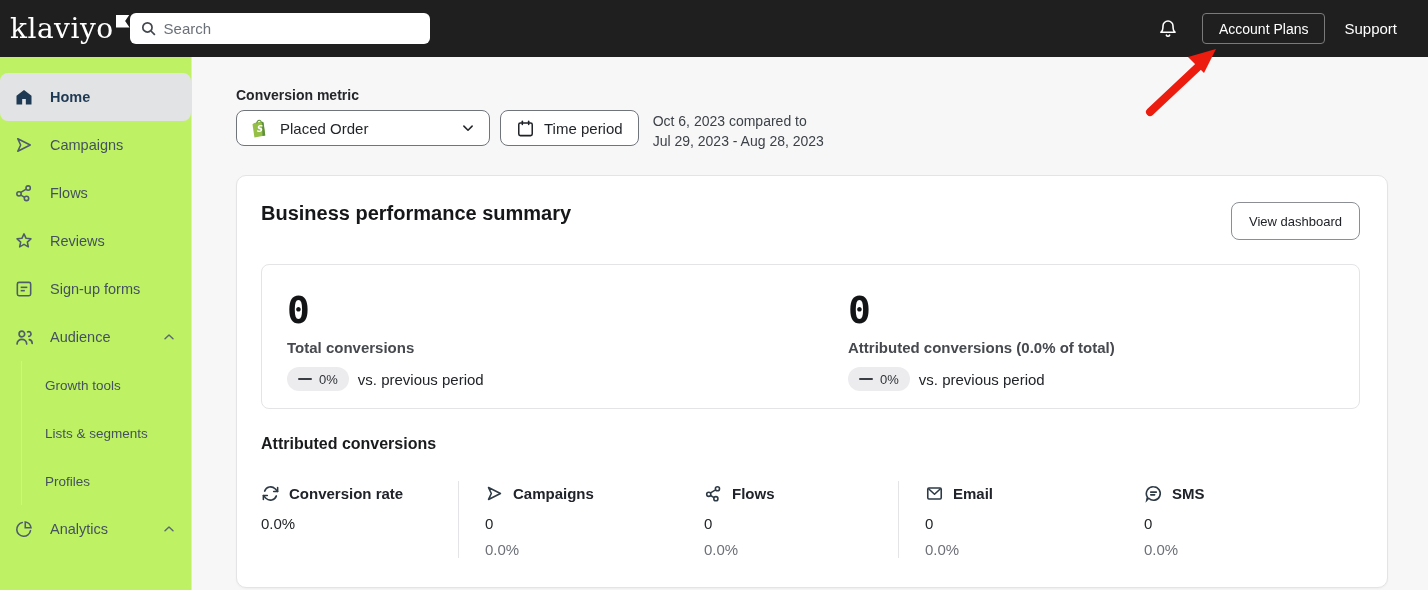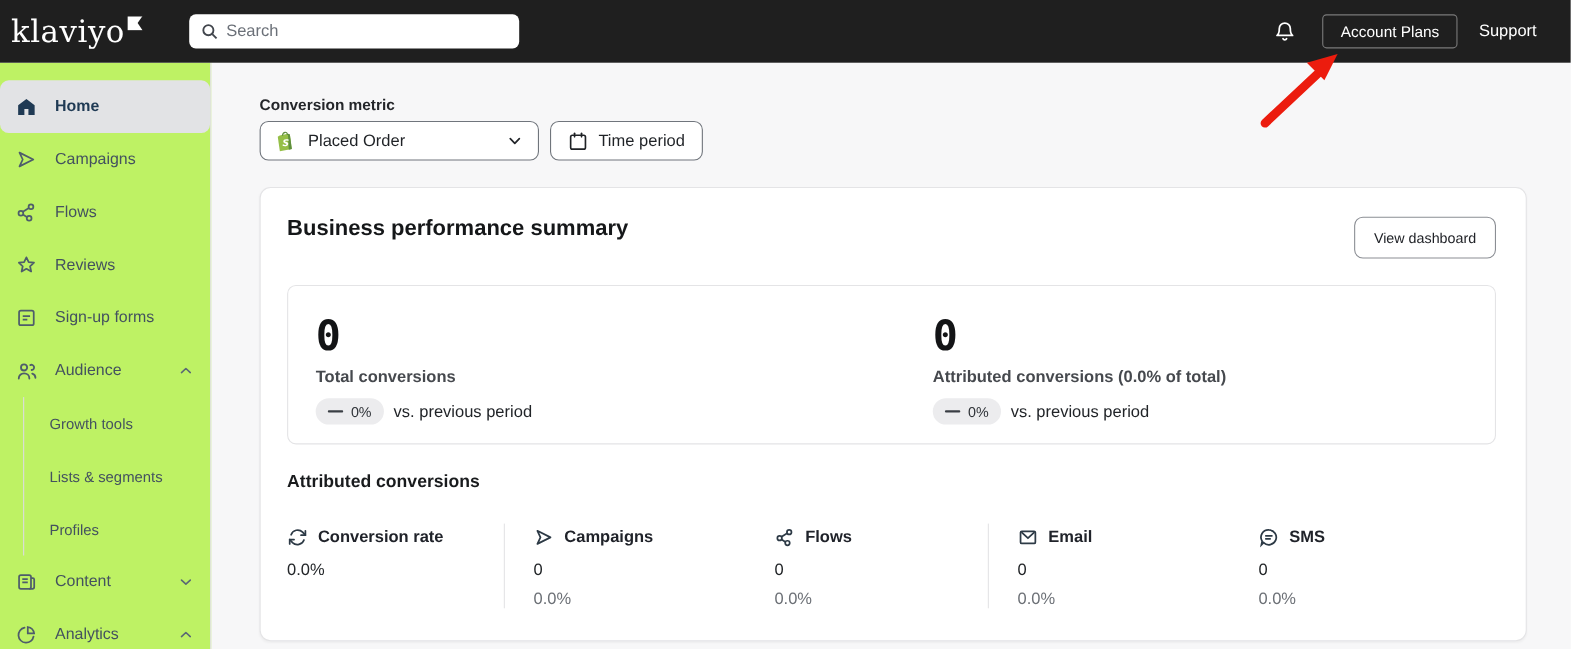--- a/index.html
+++ b/index.html
@@ -6,21 +6,21 @@
   html,body { width:1428px; height:590px; overflow:hidden; }
   body { font-family:"Liberation Sans", sans-serif; background:#f7f7f8; position:relative; }
 
   
   .topbar { position:absolute; top:0; left:0; width:1428px; height:57px; background:#1f1f1f;
             display:flex; align-items:center; z-index:5; }
   .logo-wrap { display:flex; align-items:flex-start; margin-left:10px; }
   .logo-text { font-family:"DejaVu Serif", serif; color:#fff; font-size:28px; line-height:34px; letter-spacing:.5px; }
   .logo-flag { width:14px; height:13px; background:#fff; margin-left:2px; margin-top:3px;
                clip-path:polygon(0 0,100% 0,68% 50%,100% 100%,0 100%); }
-  .search-wrap { position:relative; margin-left:42px; }
+  .search-wrap { position:relative; }
   .search-wrap svg { position:absolute; left:10px; top:7px; }
   .search-input { width:300px; height:31px; border:none; border-radius:6px; background:#fff;
                   padding:0 10px 0 34px; font-size:15px; color:#202225; outline:none;
                   font-family:"Liberation Sans", sans-serif; }
   .search-input::placeholder { color:#6b7078; }
   .topbar-right { margin-left:auto; display:flex; align-items:center; margin-right:31px; }
   .bell-btn { width:24px; height:24px; display:flex; align-items:center; justify-content:center; cursor:pointer; }
   .account-btn { margin-left:22px; height:31px; padding:0 16px; border:1px solid #7a7a7a; border-radius:4px;
                  background:transparent; color:#fff; font-size:14px; font-weight:400;
                  font-family:"Liberation Sans", sans-serif; display:flex; align-items:center; }
@@ -196,36 +196,20 @@
   <div class="nav-sub">
     <span class="nav-label">Growth tools</span>
   </div>
   <div class="nav-sub">
     <span class="nav-label">Lists &amp; segments</span>
   </div>
   <div class="nav-sub">
     <span class="nav-label">Profiles</span>
   </div>
 
-  <div class="nav-item">
-    <span class="nav-icon">
-      <svg width="20" height="20" viewBox="0 0 24 24" fill="none" stroke="#4e5d6b" stroke-width="1.9">
-          <rect x="4" y="4.5" width="13" height="15" rx="2"></rect>
-          <line x1="7.5" y1="9" x2="13.5" y2="9"></line>
-          <line x1="7.5" y1="12.5" x2="13.5" y2="12.5"></line>
-          <path d="M17 8 h2 a1.5 1.5 0 0 1 1.5 1.5 V17.5 a2 2 0 0 1-2 2 H15"></path>
-        </svg>
-    </span>
-    <span class="nav-label">Content</span>
-    <span class="chevron">
-      <svg width="16" height="16" viewBox="0 0 24 24" fill="none" stroke="#5a6875" stroke-width="2.2" stroke-linecap="round" stroke-linejoin="round">
-          <polyline points="6 9.5 12 15 18 9.5"></polyline>
-        </svg>
-    </span>
-  </div>
 
   <div class="nav-item">
     <span class="nav-icon">
       <svg width="20" height="20" viewBox="0 0 24 24" fill="none" stroke="#4e5d6b" stroke-width="1.9" stroke-linecap="round">
           <path d="M19.8 14 A8.3 8.3 0 1 1 10 4.3"></path>
           <path d="M13.5 3.6 a8.3 8.3 0 0 1 6.9 6.9 H13.5 Z"></path>
         </svg>
     </span>
     <span class="nav-label">Analytics</span>
     <span class="chevron">
@@ -258,20 +242,24 @@
 
     <div class="timeperiod-btn">
       <svg width="19" height="19" viewBox="0 0 24 24" fill="none" stroke="#1f2226" stroke-width="1.9" stroke-linecap="round">
           <rect x="3.5" y="5" width="17" height="16" rx="2"></rect>
           <line x1="8" y1="2.8" x2="8" y2="6.8"></line>
           <line x1="16" y1="2.8" x2="16" y2="6.8"></line>
         </svg>
       <span>Time period</span>
     </div>
 
+    <div class="compare-text">
+      <div>Oct 6, 2023 compared to</div>
+      <div>Jul 29, 2023 - Aug 28, 2023</div>
+    </div>
   </div>
 
   <section class="card">
     <div class="card-head">
       <div>
         <div class="card-title">Business performance summary</div>
       </div>
       <button class="view-dash-btn">View dashboard</button>
     </div>
 

